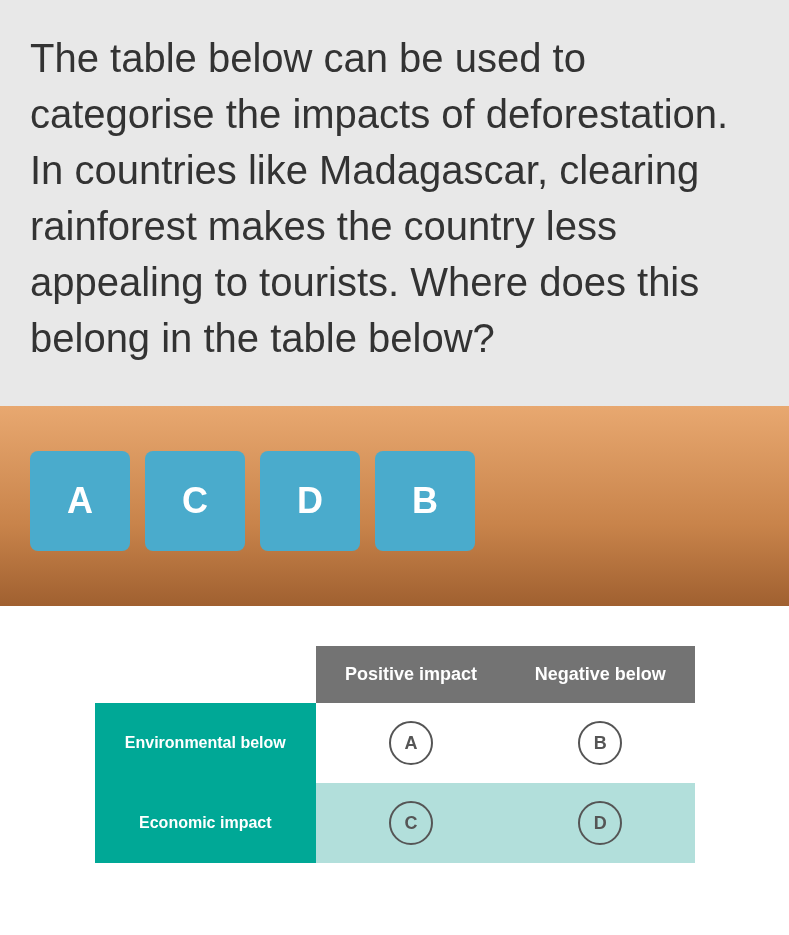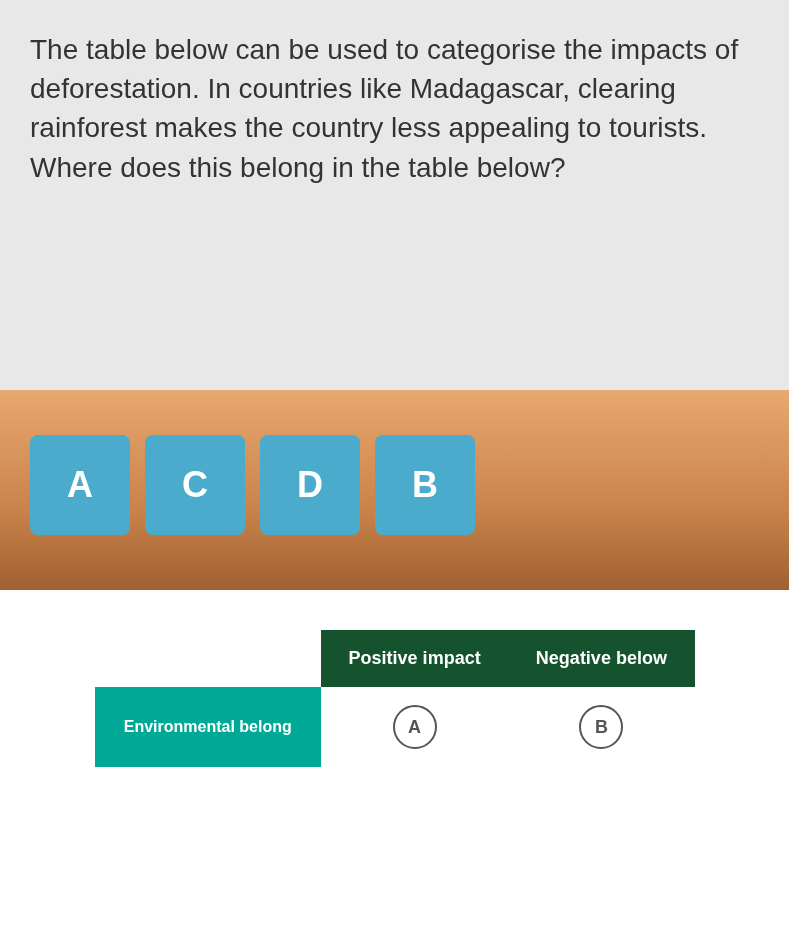--- a/index.html
+++ b/index.html
@@ -17,21 +17,21 @@
     }
 
     
     .question-section {
       background: #e8e8e8;
       padding: 30px 30px 40px 30px;
       min-height: 390px;
     }
 
     .question-text {
-      font-size: 28px;
+      font-size: 40px;
       font-weight: 400;
       color: #333333;
       line-height: 1.4;
     }
 
     
     .answers-section {
       background: linear-gradient(180deg, #e8a870 0%, #c8834a 60%, #a06030 100%);
       padding: 40px 30px 50px 30px;
       min-height: 200px;
@@ -66,21 +66,21 @@
       display: flex;
       justify-content: center;
     }
 
     .impact-table {
       border-collapse: collapse;
       width: 600px;
     }
 
     .table-header-row th {
-      background: #14532d;
+      background: #737373;
       color: #ffffff;
       font-size: 18px;
       font-weight: 600;
       padding: 18px 20px;
       text-align: center;
     }
 
     .table-header-row th:first-child {
       background: transparent;
       border: none;
@@ -142,23 +142,32 @@
   <table class="impact-table">
     <thead>
       <tr class="table-header-row">
         <th></th>
         <th>Positive impact</th>
         <th>Negative below</th>
       </tr>
     </thead>
     <tbody>
       <tr class="table-row">
-        <td class="row-label">Environmental belong</td>
+        <td class="row-label">Environmental below</td>
         <td>
           <span class="cell-circle">A</span>
         </td>
         <td>
           <span class="cell-circle">B</span>
         </td>
       </tr>
+      <tr class="table-row">
+        <td class="row-label">Economic impact</td>
+        <td>
+          <span class="cell-circle">C</span>
+        </td>
+        <td>
+          <span class="cell-circle">D</span>
+        </td>
+      </tr>
     </tbody>
   </table>
 </div>
 
 </body></html>

